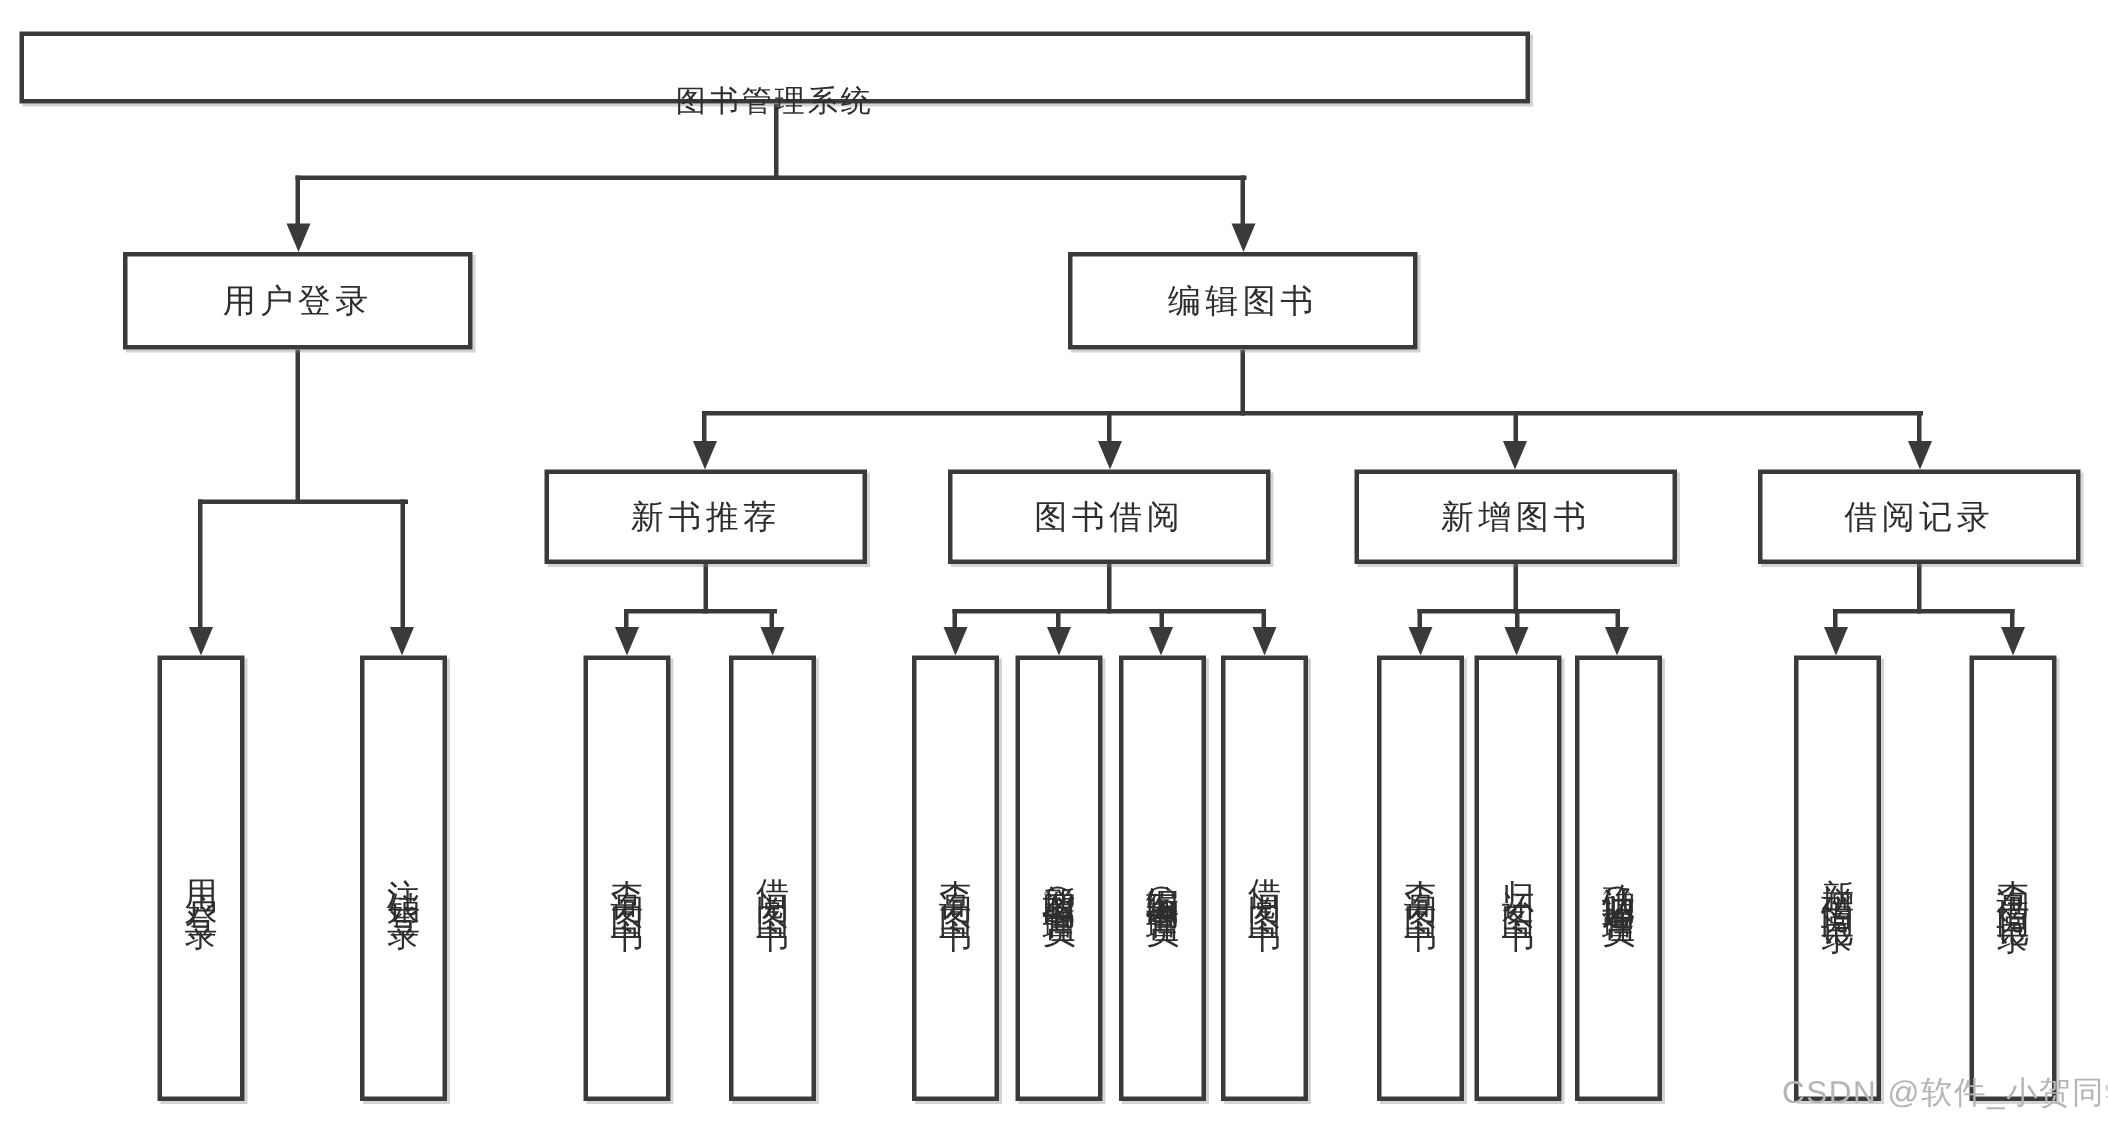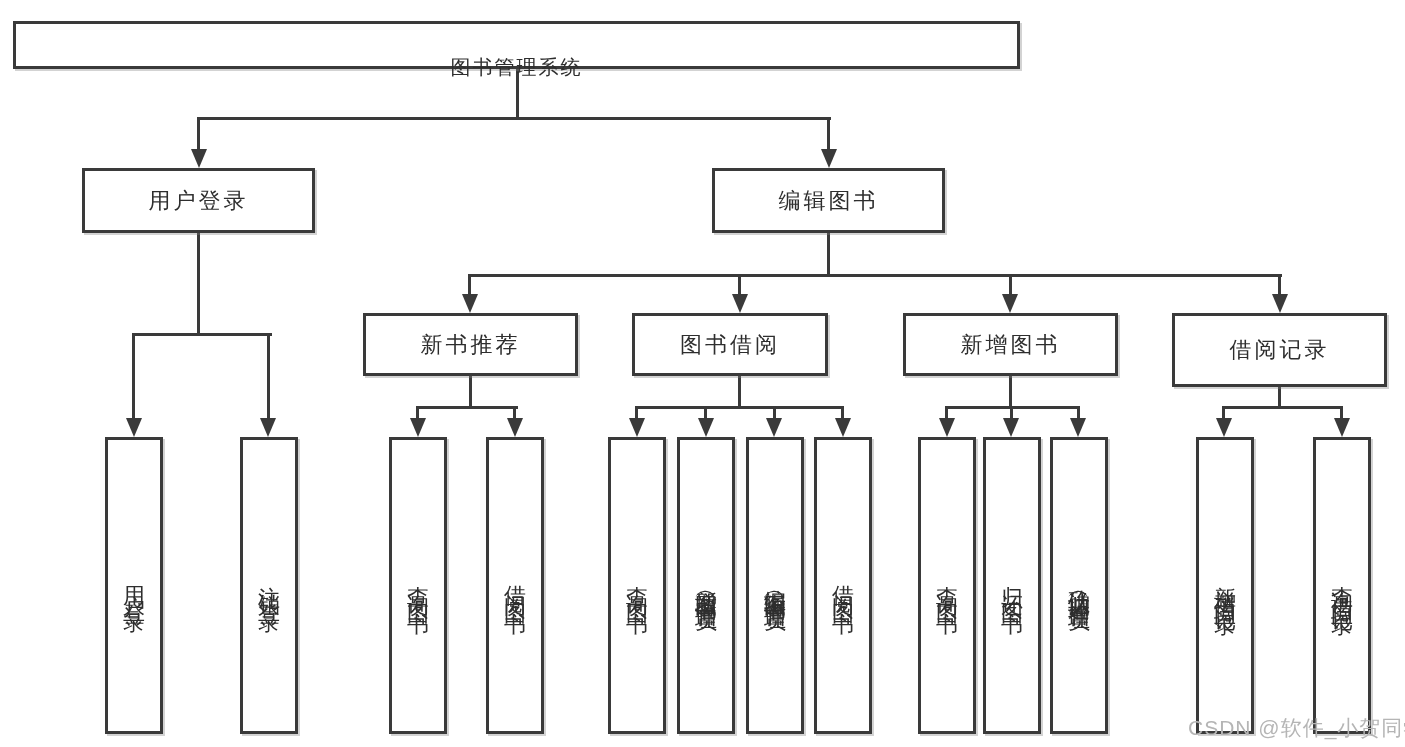--- a/index.html
+++ b/index.html
@@ -116,27 +116,27 @@
   <div class="ah" style="left:732px; top:294px;"></div>
   <div class="ln" style="left:1009px; top:274px; width:3px; height:23px;"></div>
   <div class="ah" style="left:1002px; top:294px;"></div>
   <div class="ln" style="left:1278px; top:274px; width:3px; height:23px;"></div>
   <div class="ah" style="left:1272px; top:294px;"></div>
 </div>
 
 <div class="box" style="left:363px; top:313px; width:215px; height:63px;">
   <span class="hlabel">新书推荐</span>
 </div>
-<div class="box" style="left:632px; top:313px; width:196px; height:63px;justify-content:center;">
+<div class="box" style="left:632px; top:313px; width:215px; height:63px;justify-content:center;">
   <span class="hlabel">图书借阅</span>
 </div>
 <div class="box" style="left:903px; top:313px; width:215px; height:63px;">
   <span class="hlabel">新增图书</span>
 </div>
-<div class="box" style="left:1172px; top:313px; width:215px; height:74px;">
+<div class="box" style="left:1172px; top:313px; width:215px; height:63px;">
   <span class="hlabel">借阅记录</span>
 </div>
 
 <div>
   <div class="ln" style="left:469px; top:376px; width:3px; height:33px;"></div>
   <div class="ln" style="left:416px; top:406px; width:102px; height:3px;"></div>
   <div class="ln" style="left:416px; top:406px; width:3px; height:14px;"></div>
   <div class="ah" style="left:410px; top:418px;"></div>
   <div class="ln" style="left:513px; top:406px; width:3px; height:14px;"></div>
   <div class="ah" style="left:507px; top:418px;"></div>

